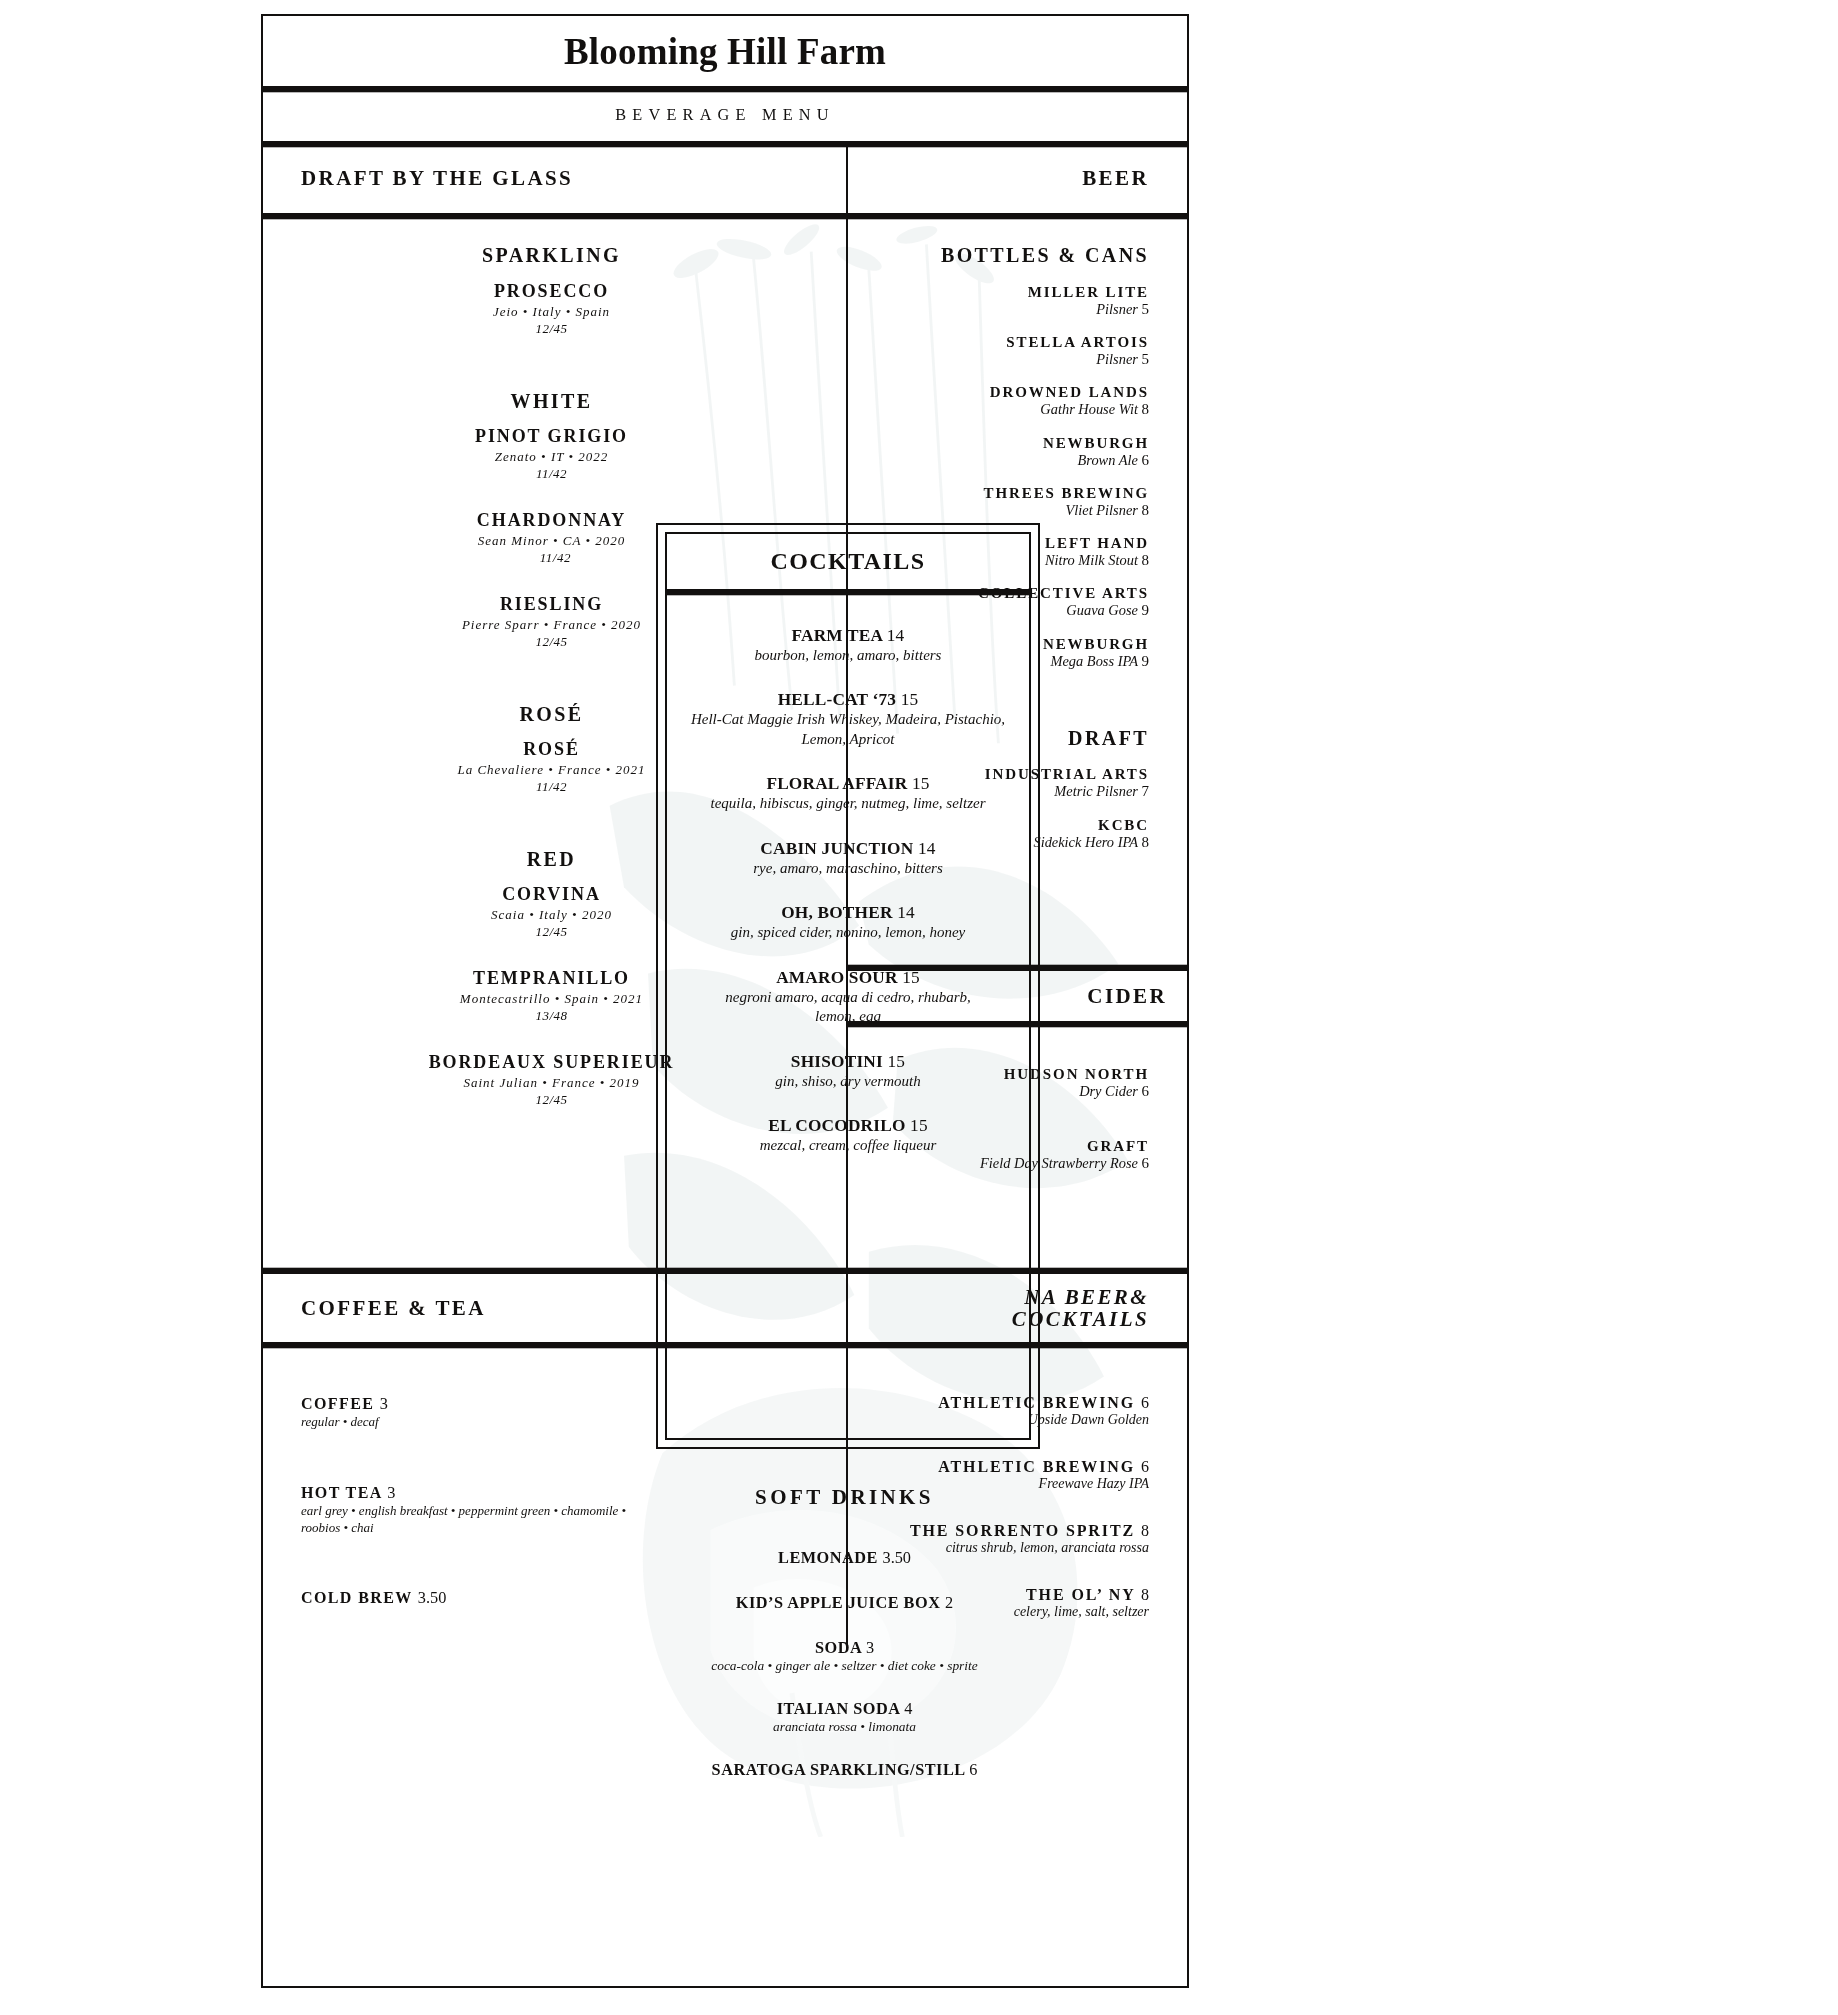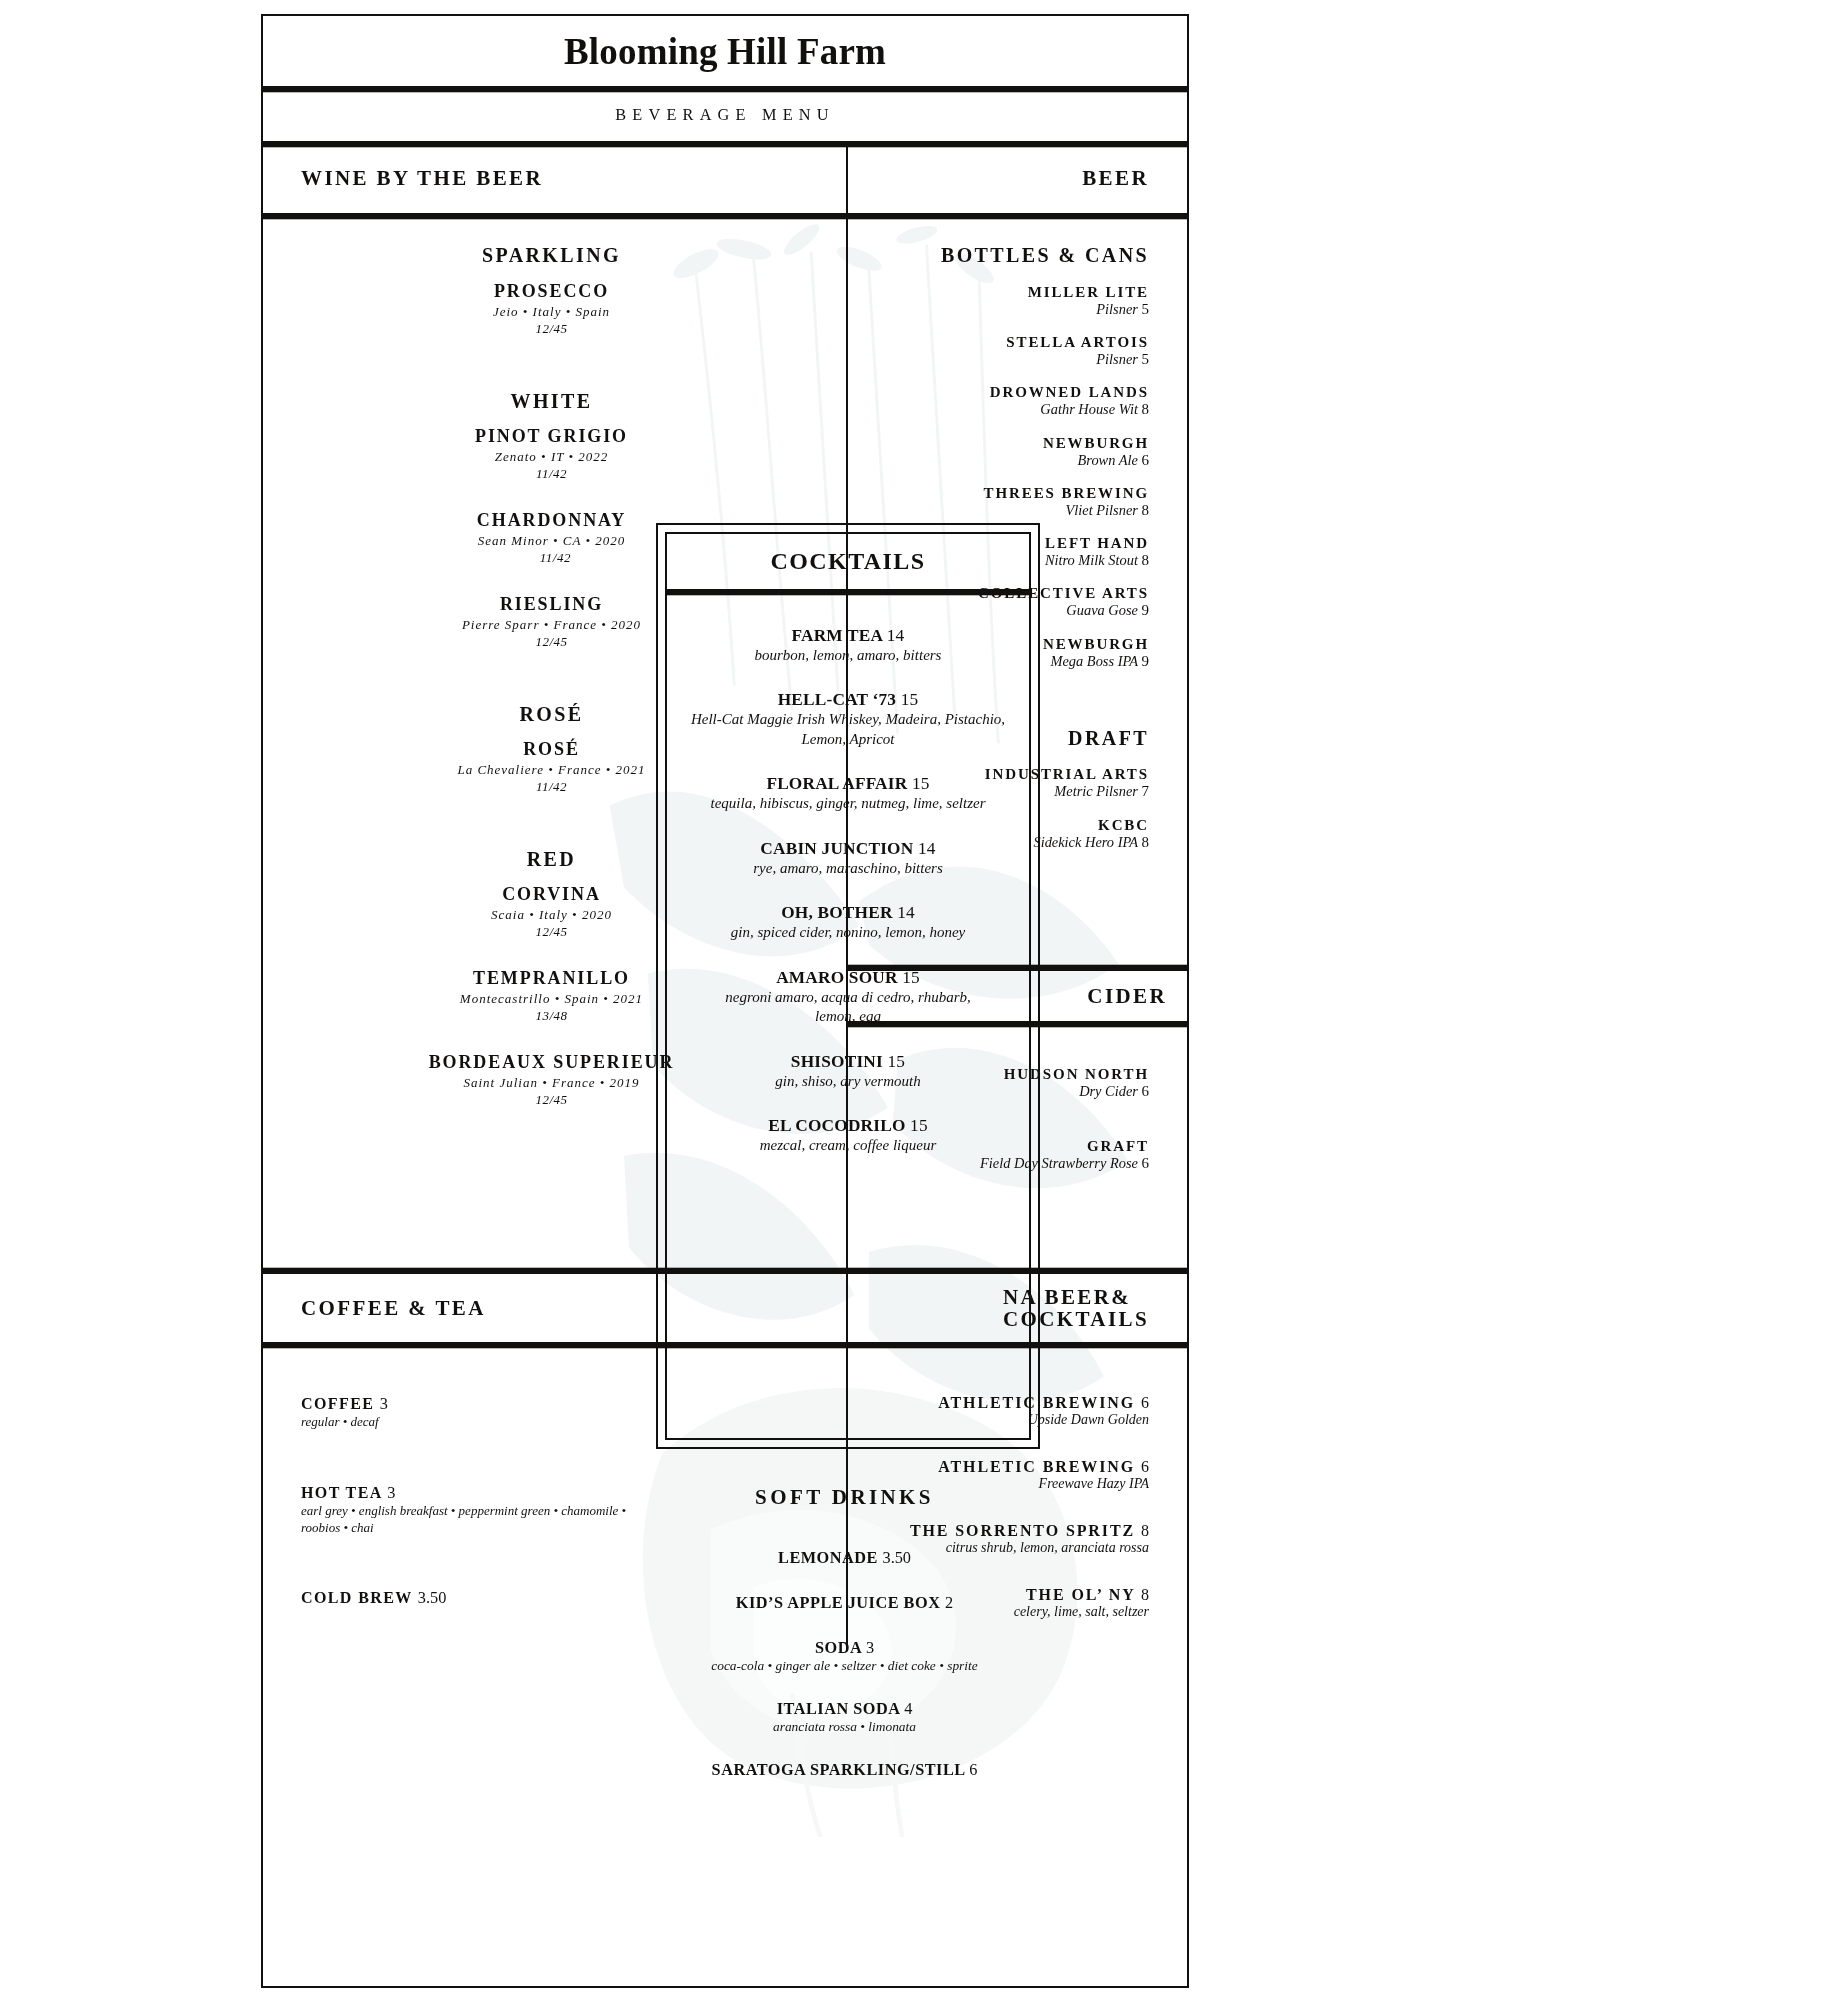--- a/index.html
+++ b/index.html
@@ -181,21 +181,21 @@
   }
   #lower-head-band .cell-r {
     flex: 1;
     display: flex; align-items: center; justify-content: flex-end;
     padding-right: 38px;
     box-sizing: border-box;
     text-align: right;
   }
   .band-title-2line {
     font-size: 21px; font-weight: bold; letter-spacing: 2.4px;
-    line-height: 1.05; text-align: left;
+    line-height: 1.05; text-align: right; font-style: italic;
   }
 
   
   #bottom-split {
     display: flex;
     box-sizing: border-box;
     flex: 1;
   }
   #col-coffee {
     width: 585px;
@@ -313,21 +313,21 @@
   <div id="masthead" class="dblline-bot">
     <div id="brand-title">Blooming Hill Farm</div>
   </div>
 
   <div id="subhead" class="dblline-bot">
     <div id="subhead-text">BEVERAGE MENU</div>
   </div>
 
   <div id="top-head-band" class="dblline-bot">
     <div class="band-cell band-left">
-      <span class="band-title">WINE BY THE BEER</span>
+      <span class="band-title">DRAFT BY THE GLASS</span>
     </div>
     <div class="band-cell band-right">
       <span class="band-title">BEER</span>
     </div>
   </div>
 
   <div id="body-split">
 
     <div id="col-wine">
 

